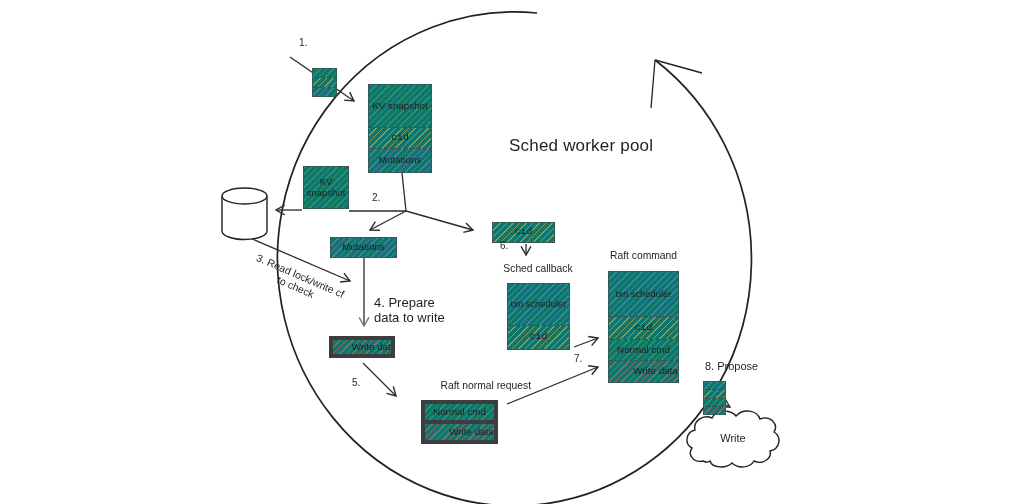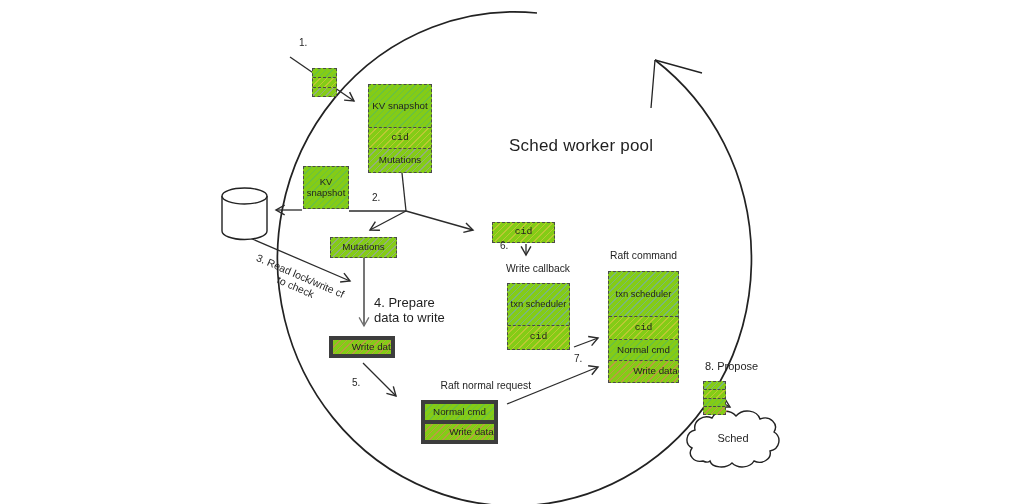--- a/index.html
+++ b/index.html
@@ -4,21 +4,21 @@
 <style>
   html,body { margin:0; padding:0; background:#fff; }
   .canvas {
     position:relative; width:1024px; height:504px; background:#ffffff;
     font-family:"Liberation Sans", sans-serif; color:#1f1f1f; overflow:hidden;
   }
   svg.layer { position:absolute; left:0; top:0; z-index:1; }
   svg.layer line { stroke:#2b2b2b; stroke-width:1.3; }
   .box {
     position:absolute; z-index:2; box-sizing:border-box;
-    border:1.4px dashed #4a4a4a; background-color:#84cc16;
+    border:1.4px dashed #4a4a4a; background-color:#0f766e;
     display:flex; flex-direction:column;
   }
   .box.solid, .box.solid .seg { border-style:solid; border-color:#3d3d3d; }
   .seg {
     box-sizing:border-box; display:flex; align-items:center; justify-content:center;
     font-size:9.8px; line-height:1.1; text-align:center; white-space:nowrap;
     border-bottom:1.4px dashed #4a4a4a; flex:1 1 auto; overflow:hidden;
   }
   .seg:last-child { border-bottom:none; }
   .seg.wrap { white-space:normal; }
@@ -96,21 +96,21 @@
   </div>
 
   <div class="box" style="left:492px; top:222px; width:63px; height:21px;">
     <div class="seg h-yellow">cid</div>
   </div>
 
   <div class="box solid" style="left:329px; top:336px; width:66px; height:22px;">
     <div class="seg h-red">Write data</div>
   </div>
 
-  <div class="ttl" style="left:500px; top:263px; width:76px; text-align:center;">Write callback</div>
+  <div class="ttl" style="left:500px; top:263px; width:76px; text-align:center;">Sched callback</div>
   <div class="box" style="left:507px; top:283px; width:63px; height:67px;">
     <div class="seg h-blue" style="flex:0 0 42px; font-size:9.4px;">txn scheduler</div>
     <div class="seg h-yellow">cid</div>
   </div>
 
   <div class="ttl" style="left:421px; top:380px; width:110px;">Raft normal request</div>
   <div class="box solid" style="left:421px; top:400px; width:77px; height:44px;">
     <div class="seg h-green">Normal cmd</div>
     <div class="seg h-red">Write data</div>
   </div>
@@ -134,15 +134,15 @@
   <div class="lbl" style="left:299px; top:37px;">1.</div>
   <div class="lbl" style="left:372px; top:192px;">2.</div>
   <div class="lbl" style="left:236px; top:241px; width:146px; text-align:center; font-size:10.5px; transform:rotate(23.5deg); transform-origin:left top;">3. Read lock/write cf
 to check</div>
   <div class="lbl" style="left:374px; top:295px; width:74px; text-align:left; font-size:13px;">4. Prepare
 data to write</div>
   <div class="lbl" style="left:352px; top:377px;">5.</div>
   <div class="lbl" style="left:500px; top:240px;">6.</div>
   <div class="lbl" style="left:574px; top:353px;">7.</div>
   <div class="lbl" style="left:705px; top:360px; font-size:11px;">8. Propose</div>
-  <div class="lbl" style="left:707px; top:432px; width:52px; text-align:center; font-size:11px;">Sched</div>
+  <div class="lbl" style="left:707px; top:432px; width:52px; text-align:center; font-size:11px;">Write</div>
 
 </div>
 
 </body></html>

